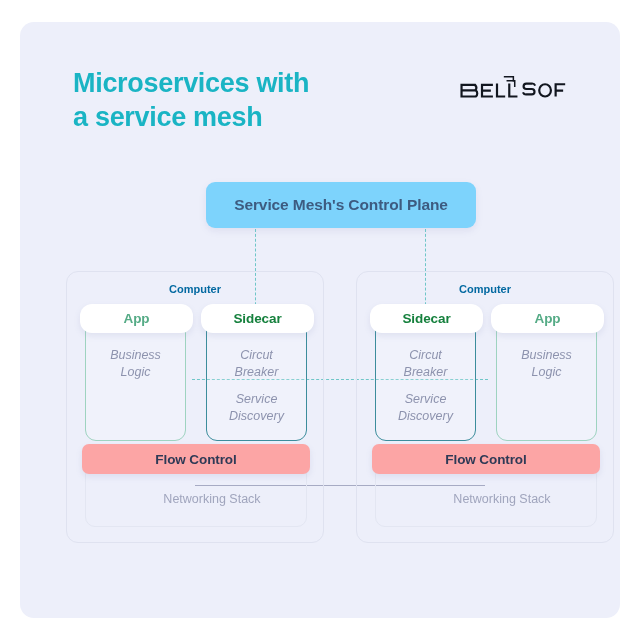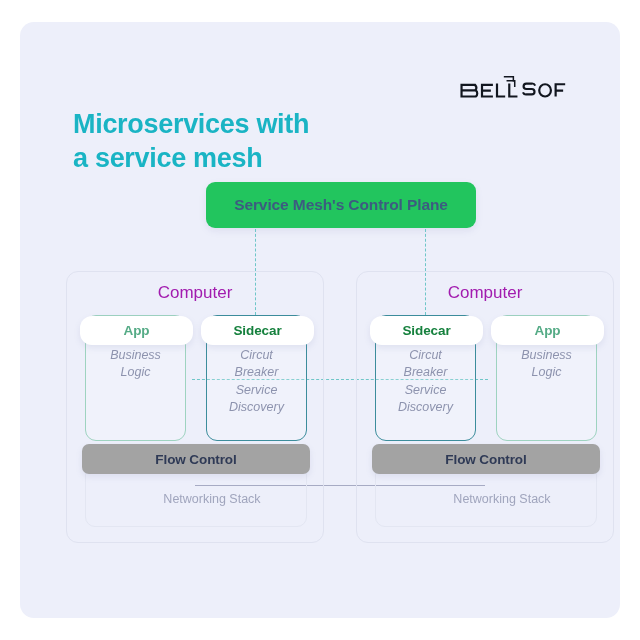--- a/index.html
+++ b/index.html
@@ -34,40 +34,39 @@
   .title {
     position: absolute;
     left: 53px;
     top: 44px;
     width: 360px;
     font-size: 27px;
     line-height: 34px;
     font-weight: bold;
     color: #1ab4c4;
     letter-spacing: -0.3px;
-    margin-top: 41px;
   }
   .title-line { display: block; }
 
   .logo {
     position: absolute;
     right: 52px;
     top: 52px;
     width: 112px;
     height: 30px;
   }
 
   
   .control-plane {
     position: absolute;
     left: 186px;
     top: 160px;
     width: 270px;
     height: 46px;
-    background: #22c55e;
+    background: #7dd3fc;
     border-radius: 9px;
     display: flex;
     align-items: center;
     justify-content: center;
     box-shadow: 0 3px 7px rgba(120,125,180,0.13);
   }
   .control-plane-label {
     font-size: 15.5px;
     font-weight: bold;
     color: #3d5b80;
@@ -115,22 +114,23 @@
   }
   .computer.left  { left: 46px; }
   .computer.right { left: 336px; }
 
   .computer-label {
     position: absolute;
     top: 11px;
     left: 0;
     width: 100%;
     text-align: center;
-    font-size: 17px;
-    color: #a21caf;
+    font-size: 11px;
+    color: #0369a1;
+    font-weight: bold;
   }
 
   
   .service {
     position: absolute;
     top: 43px;
     width: 101px;
     height: 126px;
     border-radius: 11px;
     box-sizing: border-box;
@@ -147,62 +147,61 @@
     left: -6px;
     top: -12px;
     width: 113px;
     height: 29px;
     background: #ffffff;
     border-radius: 12px;
     display: flex;
     align-items: center;
     justify-content: center;
     box-shadow: 0 3px 6px rgba(120,125,180,0.14);
-    margin-top: 12px;
   }
   .service-chip-label {
     font-size: 13.5px;
     font-weight: bold;
     letter-spacing: -0.1px;
   }
   .service.app .service-chip-label     { color: #55ab86; }
   .service.sidecar .service-chip-label { color: #15803d; }
 
   .service-items {
     position: absolute;
     top: 31px;
     left: 0;
     width: 100%;
     text-align: center;
     font-size: 12.5px;
     line-height: 17px;
     color: #8d93ae;
     font-style: italic;
   }
-  .service-item { margin-bottom: 1px; }
+  .service-item { margin-bottom: 10px; }
   .service-item:last-child { margin-bottom: 0; }
 
   
   .netstack {
     position: absolute;
     left: 18px;
     top: 185px;
     width: 222px;
     height: 70px;
     border: 1.2px solid #e3e6f2;
     border-radius: 10px;
     box-sizing: border-box;
   }
   .netstack-chip {
     position: absolute;
     left: -4px;
     top: -14px;
     width: 228px;
     height: 30px;
-    background: #a3a3a3;
+    background: #fca5a5;
     border-radius: 7px;
     display: flex;
     align-items: center;
     justify-content: center;
     box-shadow: 0 3px 6px rgba(120,125,180,0.14);
   }
   .netstack-chip-label {
     font-size: 13.5px;
     font-weight: bold;
     color: #2f3a56;

